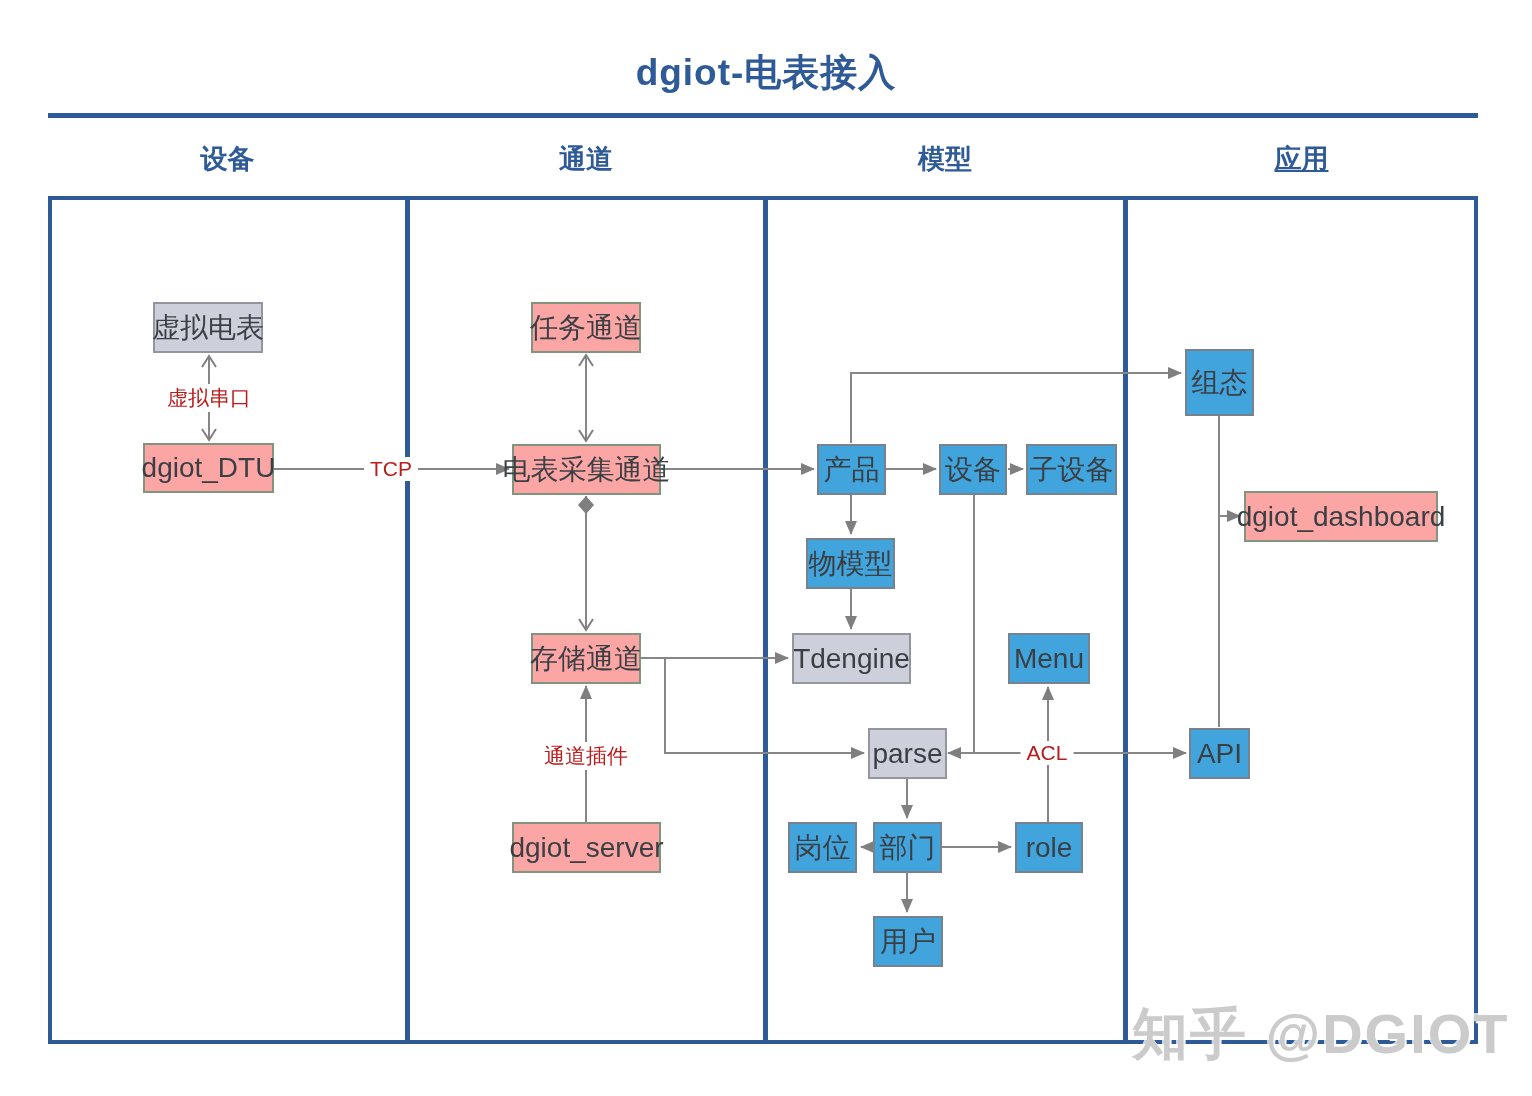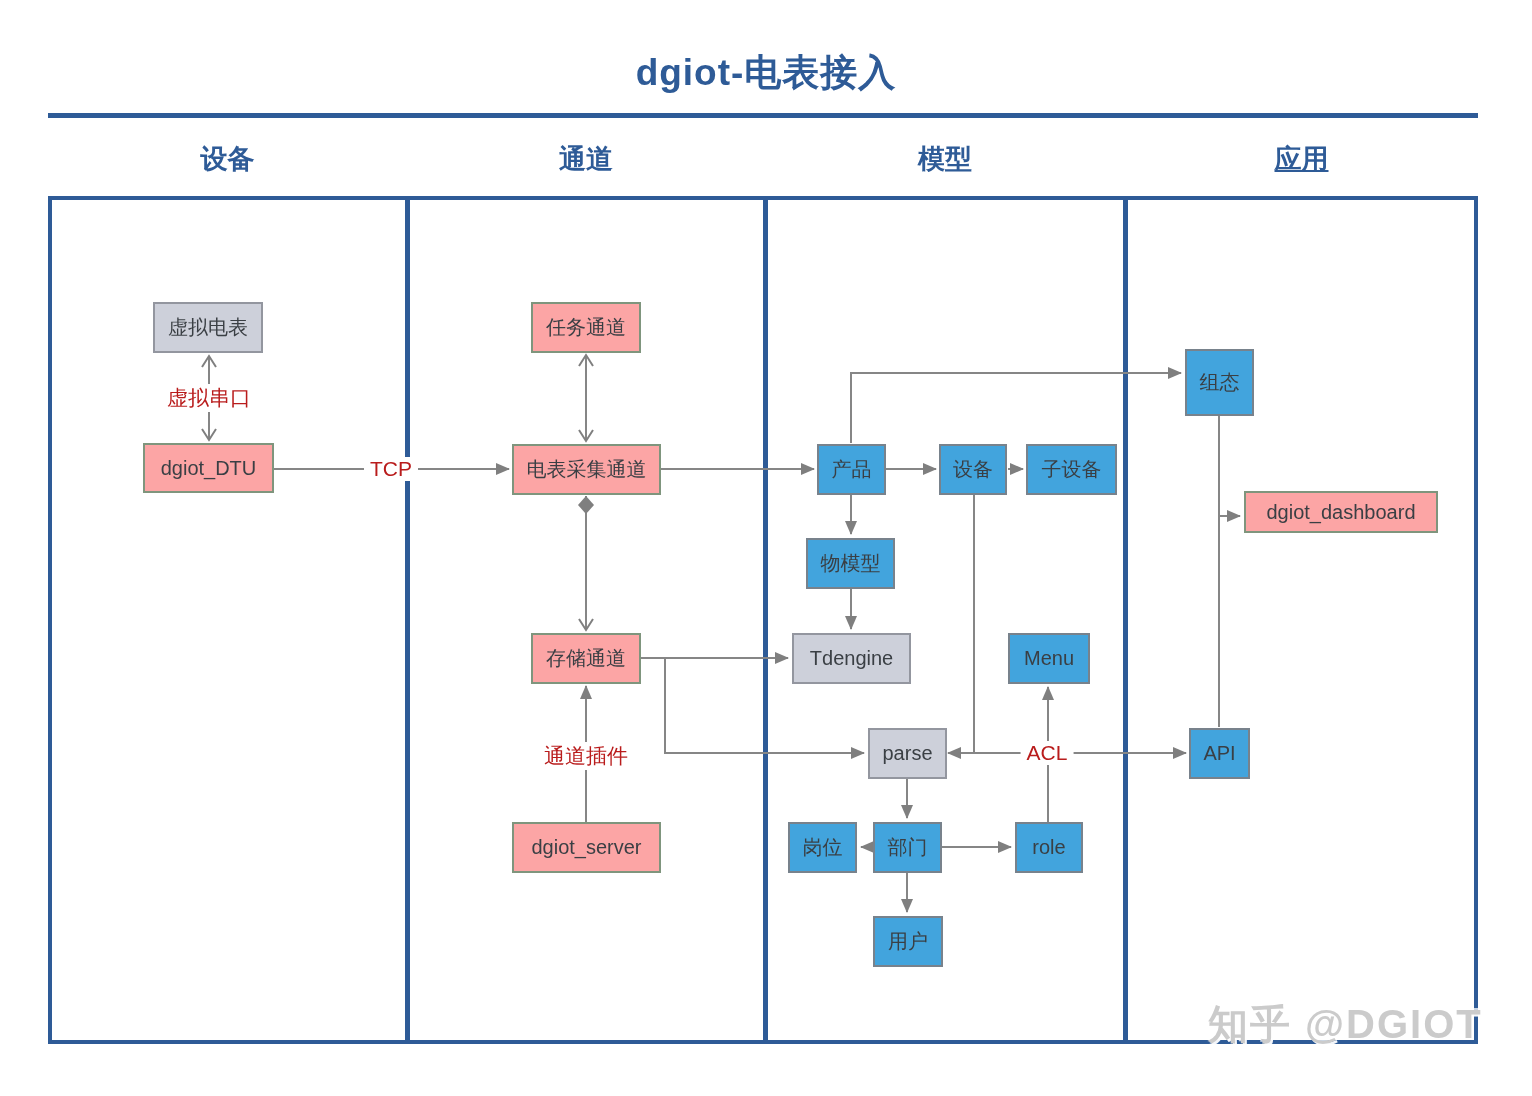--- a/index.html
+++ b/index.html
@@ -22,30 +22,30 @@
   .lane-frame{position:absolute;left:48px;top:196px;width:1430px;height:848px;
               border:4px solid #2e5b97;box-sizing:border-box;background:#fff;z-index:0;}
   .lane-divider{position:absolute;top:196px;width:5px;height:848px;background:#2e5b97;z-index:2;}
   .ld1{left:405px;} .ld2{left:763px;} .ld3{left:1123px;}
 
   svg.connectors{position:absolute;left:0;top:0;width:1532px;height:1096px;
                  z-index:3;pointer-events:none;}
   svg.connectors line, svg.connectors polyline{stroke:#868686;stroke-width:2;}
 
   .node{position:absolute;box-sizing:border-box;display:flex;align-items:center;
-        justify-content:center;border:2px solid #0f172a;font-size:20px;
+        justify-content:center;border:2px solid #0f172a;font-size:28px;
         color:#3a3f44;z-index:4;white-space:nowrap;}
   .node.green{background:#fca5a5;border-color:#7f957d;}
   .node.blue{background:#42a4dd;border-color:#78828c;}
   .node.gray{background:#cdd0da;border-color:#93969f;}
 
   .edge-label{position:absolute;transform:translate(-50%,-50%);background:#ffffff;
               padding:0 6px;font-size:21px;color:#b91c1c;z-index:5;white-space:nowrap;}
 
-  .watermark{position:absolute;left:1208px;top:997px;z-index:6;font-size:40px;
+  .watermark{position:absolute;left:1132px;top:997px;z-index:6;font-size:56px;
              font-weight:bold;letter-spacing:2px;color:#cbcbcb;white-space:nowrap;
              text-shadow:2px 2px 0 rgba(255,255,255,.95),-2px -2px 0 rgba(255,255,255,.75);}
 </style>
 </head>
 <body>
 
 <div class="canvas">
 
   <div class="title">dgiot-电表接入</div>
   <div class="title-rule"></div>
@@ -126,21 +126,21 @@
   <div class="node blue" style="left:806px;top:538px;width:89px;height:51px;">物模型</div>
   <div class="node gray" style="left:792px;top:633px;width:119px;height:51px;">Tdengine</div>
   <div class="node blue" style="left:1008px;top:633px;width:82px;height:51px;">Menu</div>
   <div class="node gray" style="left:868px;top:728px;width:79px;height:51px;">parse</div>
   <div class="node blue" style="left:788px;top:822px;width:69px;height:51px;">岗位</div>
   <div class="node blue" style="left:873px;top:822px;width:69px;height:51px;">部门</div>
   <div class="node blue" style="left:1015px;top:822px;width:68px;height:51px;">role</div>
   <div class="node blue" style="left:873px;top:916px;width:70px;height:51px;">用户</div>
 
   <div class="node blue" style="left:1185px;top:349px;width:69px;height:67px;">组态</div>
-  <div class="node green" style="left:1244px;top:491px;width:194px;height:42px;text-align:right;">dgiot_dashboard</div>
+  <div class="node green" style="left:1244px;top:491px;width:194px;height:51px;text-align:right;">dgiot_dashboard</div>
   <div class="node blue" style="left:1189px;top:728px;width:61px;height:51px;">API</div>
 
   <div class="edge-label" style="left:209px;top:398px;">虚拟串口</div>
   <div class="edge-label" style="left:391px;top:469px;">TCP</div>
   <div class="edge-label" style="left:586px;top:756px;">通道插件</div>
   <div class="edge-label" style="left:1047px;top:753px;">ACL</div>
 
   <div class="watermark">知乎 @DGIOT</div>
 
 </div>

